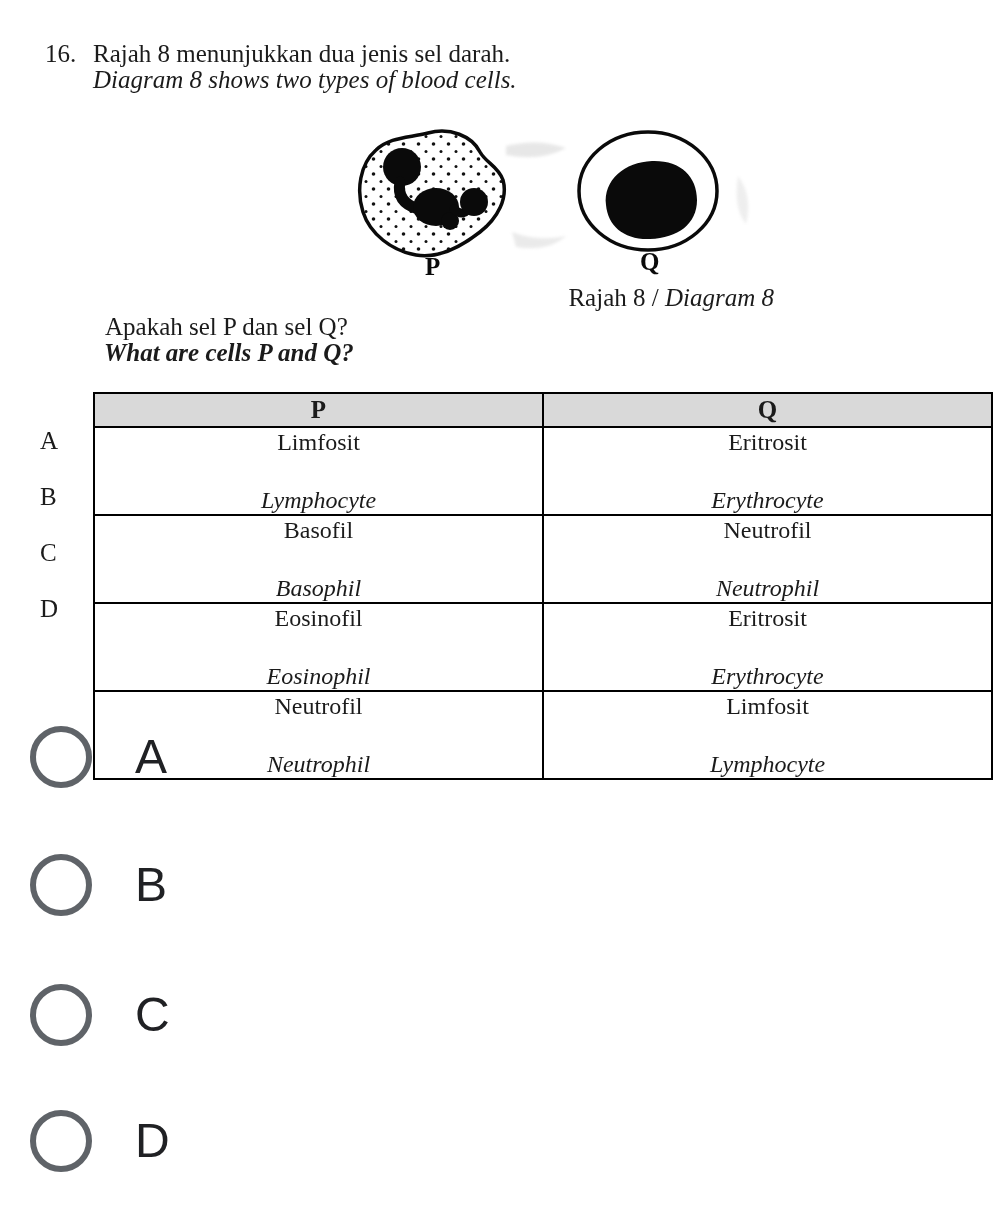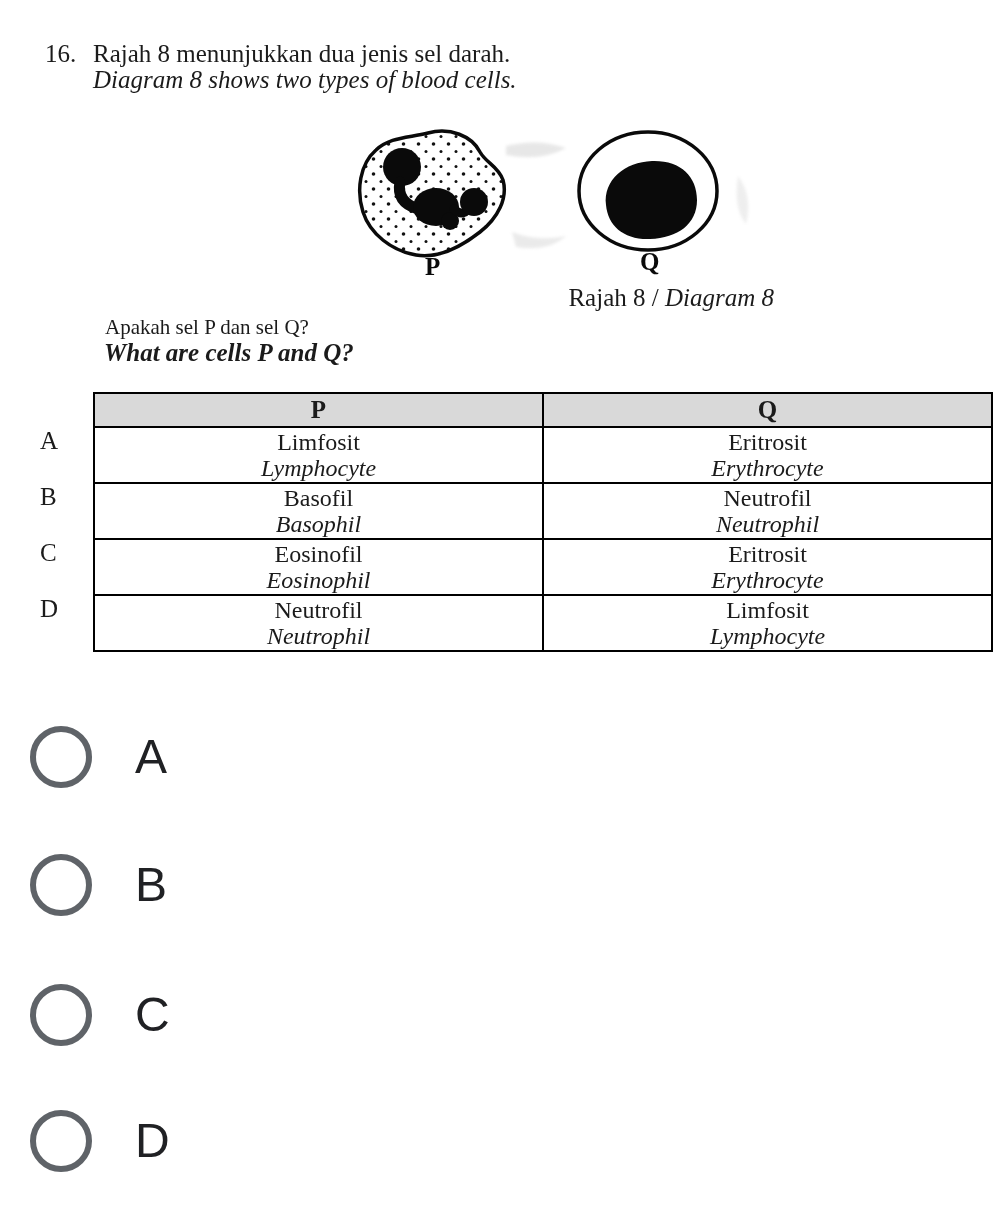--- a/index.html
+++ b/index.html
@@ -17,21 +17,21 @@
   .scan { position: absolute; inset: 0; }
   .q-line1 { position: absolute; top: 41px; left: 45px; font-size: 25px; line-height: 26px; white-space: nowrap; }
   .q-num  { display: inline-block; width: 48px; }
   .q-line2 { position: absolute; top: 67px; left: 93px; font-size: 25px; line-height: 26px; font-style: italic; white-space: nowrap; text-align: center; }
 
   .figure-svg { position: absolute; top: 110px; left: 340px; }
 
   .fig-caption { position: absolute; top: 284px; left: 354px; width: 420px; text-align: right; font-size: 25px; white-space: nowrap; }
   .fig-caption i { font-style: italic; }
 
-  .prompt-ms { position: absolute; top: 314px; left: 105px; font-size: 21px; line-height: 26px; white-space: nowrap; }
+  .prompt-ms { position: absolute; top: 314px; left: 105px; font-size: 25px; line-height: 26px; white-space: nowrap; }
   .prompt-en { position: absolute; top: 340px; left: 104px; font-size: 25px; line-height: 26px; font-style: italic; white-space: nowrap; font-weight: bold; }
 
   .row-letter { position: absolute; left: 40px; font-size: 25px; line-height: 26px; }
 
   table.answers {
     position: absolute; top: 392px; left: 93px;
     width: 900px;
     border-collapse: collapse;
     table-layout: fixed;
   }
@@ -42,21 +42,21 @@
     font-size: 24px;
   }
   table.answers th {
     background: #d9d9d9;
     height: 34px;
     font-weight: bold;
     font-size: 25px;
   }
   table.answers td { height: 56px; padding: 1px 8px; }
   .cell-ms { line-height: 26px; }
-  .cell-en { line-height: 26px; font-style: italic; }
+  .cell-en { line-height: 26px; font-style: italic; margin-top: 32px; }
 
   
   .option {
     position: absolute; left: 30px;
     display: flex; align-items: center;
     height: 62px;
     cursor: pointer;
   }
   .radio-ring {
     width: 62px; height: 62px;

